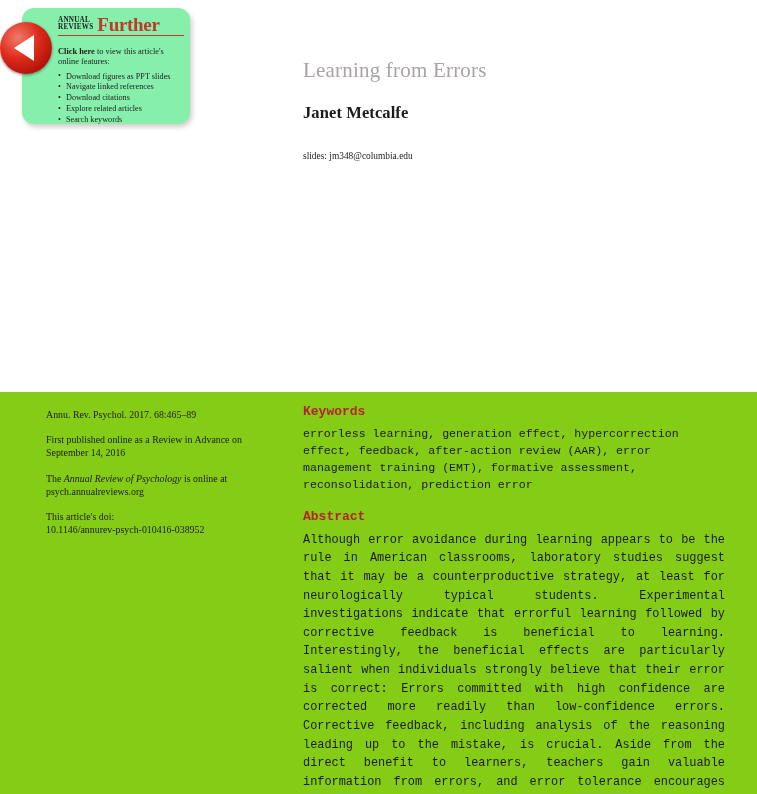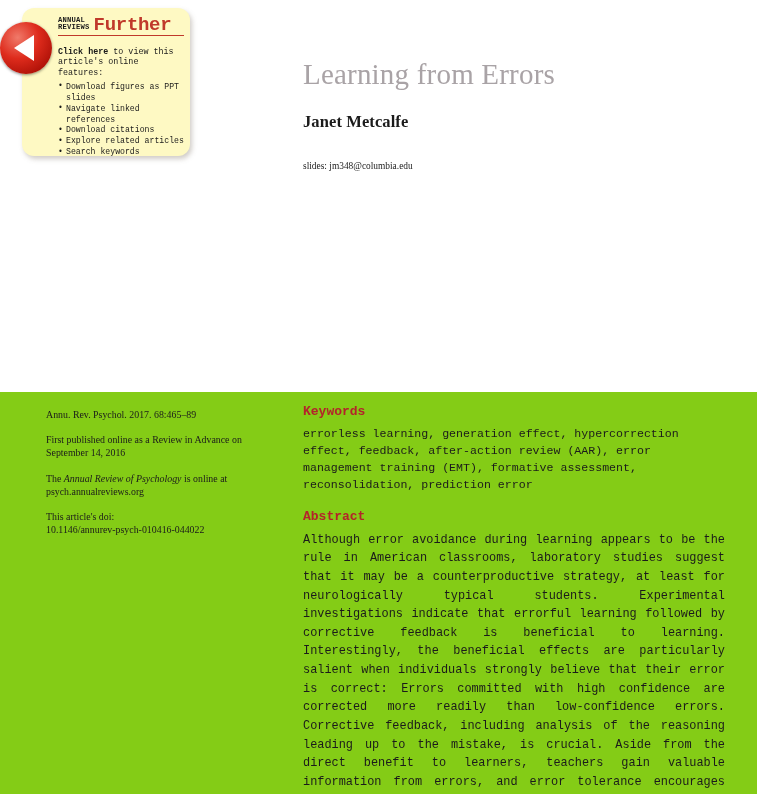--- a/index.html
+++ b/index.html
@@ -15,25 +15,25 @@
     overflow: hidden;
     color: #1b1b1b;
   }
 
   
   #further-badge {
     position: absolute;
     left: 22px;
     top: 8px;
     width: 168px;
-    height: 148px;
-    background: #fef9c3;
+    height: 116px;
+    background: #86efac;
     border-radius: 12px;
     box-shadow: 2px 3px 5px rgba(120,110,95,0.35);
-    font-family: Liberation Mono, monospace;
+    font-family: Liberation Serif, serif;
   }
   #further-arrow {
     position: absolute;
     left: -22px;
     top: 14px;
     width: 52px;
     height: 52px;
     border-radius: 50%;
     background: radial-gradient(circle at 34% 30%, #f07a6a 0%, #de2b1c 42%, #b01208 78%, #8d0c05 100%);
     box-shadow: 0 1px 3px rgba(0,0,0,0.45);
@@ -101,21 +101,21 @@
   }
 
   
   #title-block {
     position: absolute;
     left: 303px;
     top: 58px;
     width: 430px;
   }
   #paper-title {
-    font-size: 29px;
+    font-size: 21px;
     font-weight: normal;
     color: #a9a3a6;
     letter-spacing: 0.2px;
     margin: 0;
     line-height: 1.15;
   }
   #author-name {
     font-size: 16.5px;
     font-weight: bold;
     margin: 21px 0 0 0;
@@ -210,21 +210,21 @@
     <span>slides: jm348@columbia.edu</span>
   </div>
 </div>
 
 <div id="cream-band">
 
   <div id="meta-col">
     <p>Annu. Rev. Psychol. 2017. 68:465–89</p>
     <p>First published online as a Review in Advance on September 14, 2016</p>
     <p><span>The </span><i>Annual Review of Psychology</i><span> is online at psych.annualreviews.org</span></p>
-    <p><span>This article's doi:</span><br><span>10.1146/annurev-psych-010416-044022</span></p>
+    <p><span>This article's doi:</span><br><span>10.1146/annurev-psych-010416-038952</span></p>
   </div>
 
   <div id="abstract-col">
     <h2 class="section-head">Keywords</h2>
     <p id="keywords-text">errorless learning, generation effect, hypercorrection effect, feedback, after-action review (AAR), error management training (EMT), formative assessment, reconsolidation, prediction error</p>
     <h2 class="section-head">Abstract</h2>
     <p id="abstract-text">Although error avoidance during learning appears to be the rule in American classrooms, laboratory studies suggest that it may be a counterproductive strategy, at least for neurologically typical students. Experimental investigations indicate that errorful learning followed by corrective feedback is beneficial to learning. Interestingly, the beneficial effects are particularly salient when individuals strongly believe that their error is correct: Errors committed with high confidence are corrected more readily than low-confidence errors. Corrective feedback, including analysis of the reasoning leading up to the mistake, is crucial. Aside from the direct benefit to learners, teachers gain valuable information from errors, and error tolerance encourages students' active, exploratory, generative engagement. If the goal is optimal performance in high-stakes situations, it may be worthwhile to allow and even encourage students to commit and correct errors while they are in low-stakes learning situations rather than to assiduously avoid errors at all costs.</p>
   </div>
 
 </div>

